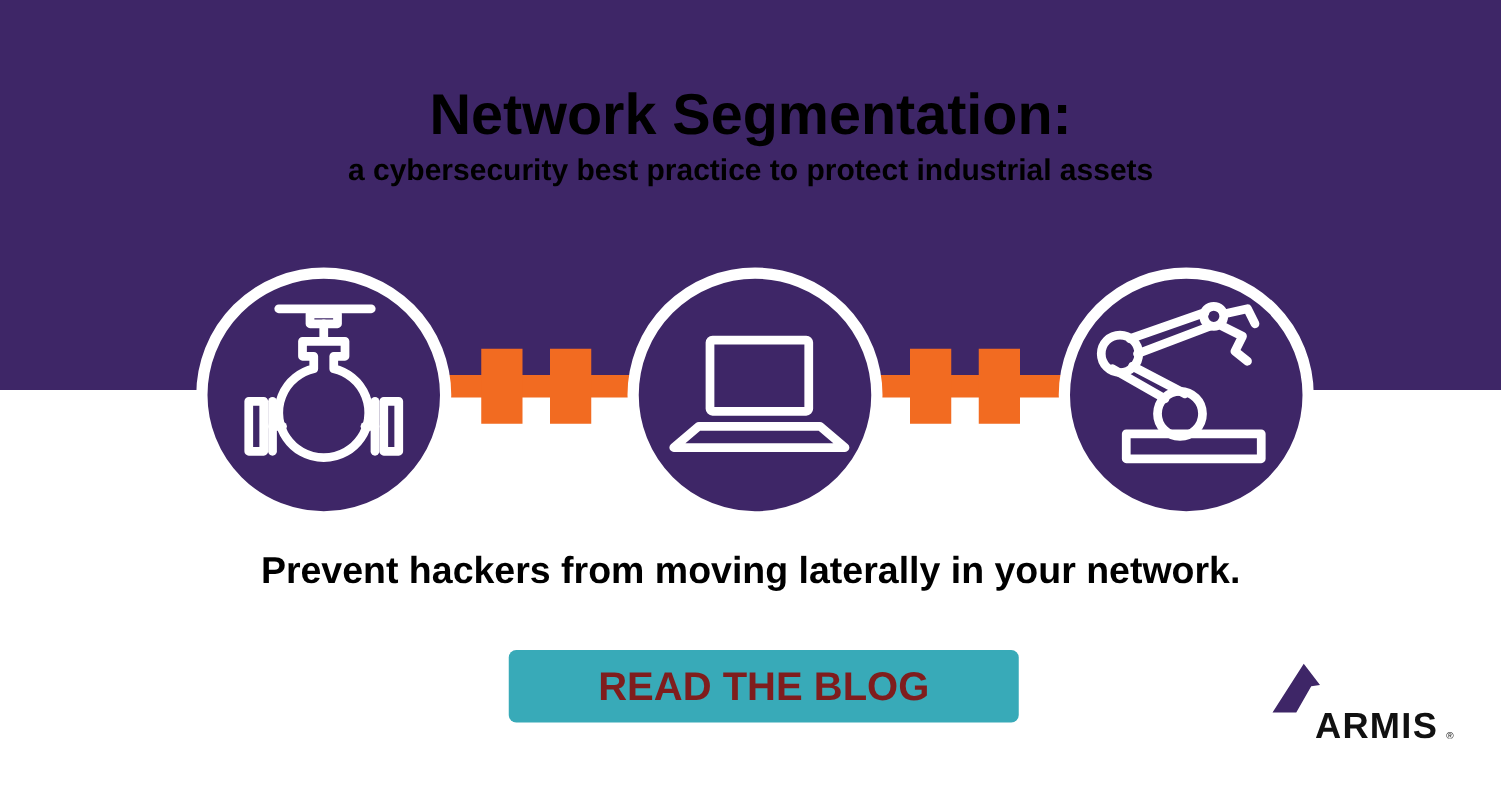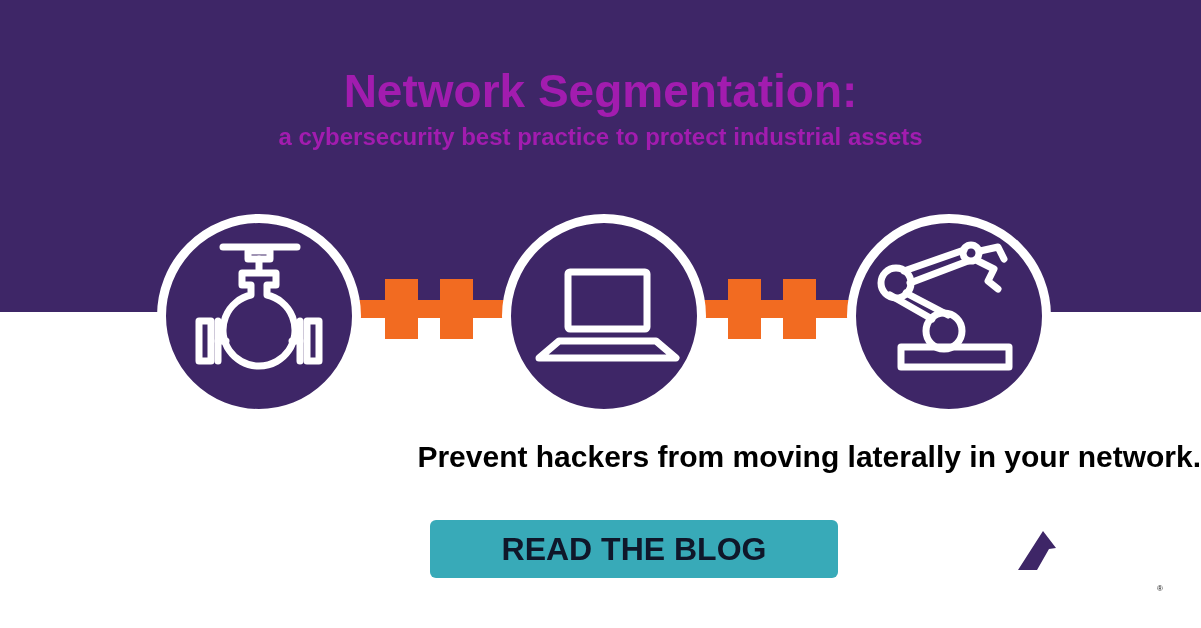--- a/index.html
+++ b/index.html
@@ -1,26 +1,26 @@
 <!DOCTYPE html>
 <html><head>
 <meta charset="utf-8">
 <style>
   html,body{margin:0;padding:0;}
   body{width:1201px;height:628px;position:relative;overflow:hidden;background:#ffffff;font-family:"Liberation Sans",sans-serif;}
   .band{position:absolute;left:0;top:0;width:1201px;height:312px;background:#3e2667;}
-  .title{position:absolute;left:0;width:1201px;text-align:center;color:#a21caf;font-weight:700;margin:0;}
+  .title{position:absolute;left:0;width:1201px;text-align:center;color:#000000;font-weight:700;margin:0;}
   .t1{top:64px;font-size:46px;letter-spacing:0px;}
   .t2{top:123px;font-size:24px;}
   .connector{position:absolute;}
   .bar{position:absolute;background:#f26b21;}
   .circle{position:absolute;width:186px;height:186px;border-radius:50%;background:#3e2667;border:9px solid #fff;}
   .circle svg{position:absolute;left:0;top:0;width:186px;height:186px;}
-  .tagline{position:absolute;left:0;top:440px;width:1201px;text-align:right;font-size:30px;font-weight:700;color:#000;margin:0;}
-  .cta{position:absolute;left:430px;top:520px;width:408px;height:58px;border-radius:6px;background:#38aab8;color:#0f172a;font-size:32px;font-weight:700;display:flex;align-items:center;justify-content:center;border:none;padding:0;cursor:pointer;font-family:"Liberation Sans",sans-serif;}
+  .tagline{position:absolute;left:0;top:440px;width:1201px;text-align:center;font-size:30px;font-weight:700;color:#000;margin:0;}
+  .cta{position:absolute;left:407px;top:520px;width:408px;height:58px;border-radius:6px;background:#38aab8;color:#7f1d1d;font-size:32px;font-weight:700;display:flex;align-items:center;justify-content:center;border:none;padding:0;cursor:pointer;font-family:"Liberation Sans",sans-serif;}
   .logo{position:absolute;left:1015px;top:528px;width:160px;height:70px;}
   .logo svg{position:absolute;left:0;top:0;}
   .logo-text{position:absolute;left:37px;top:37px;font-size:29px;font-weight:700;color:#111;letter-spacing:1px;}
   .logo-reg{position:absolute;left:142px;top:56px;font-size:8px;color:#111;}
 </style>
 </head>
 <body>
 
 <div class="band"></div>
 
@@ -76,14 +76,15 @@
 </div>
 
 <p class="tagline">Prevent hackers from moving laterally in your network.</p>
 
 <button class="cta">READ THE BLOG</button>
 
 <div class="logo">
   <svg width="50" height="50" viewBox="0 0 50 50">
     <polygon points="3,42 28,3 41,20 34,21 22,42" fill="#3e2667"></polygon>
   </svg>
+  <span class="logo-text">ARMIS</span>
   <span class="logo-reg">®</span>
 </div>
 
 </body></html>

